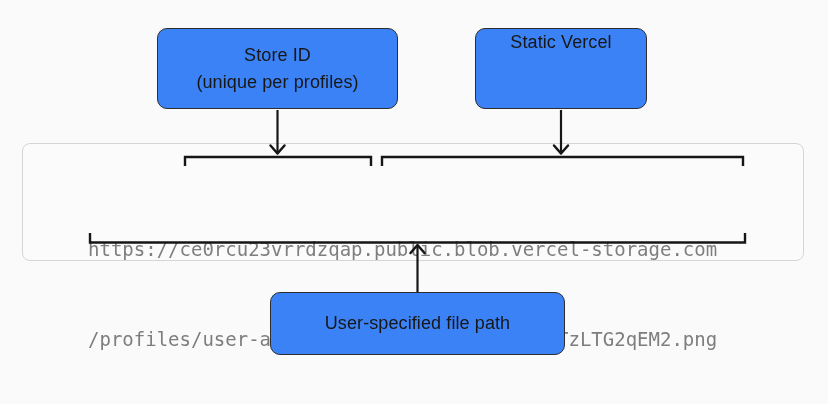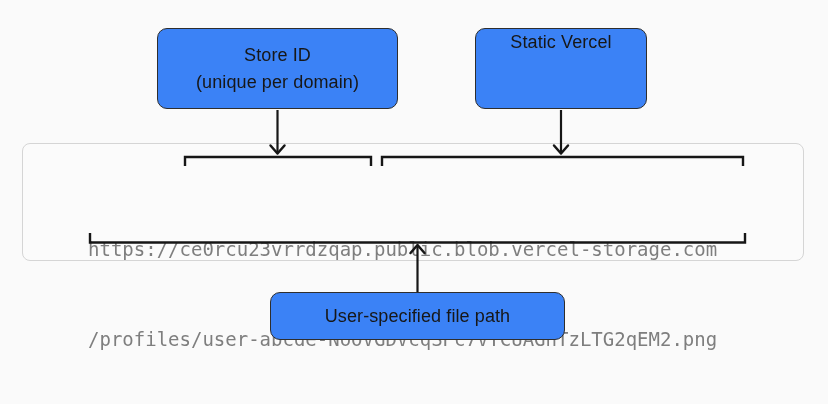--- a/index.html
+++ b/index.html
@@ -27,21 +27,21 @@
     align-items: center;
     justify-content: center;
     text-align: center;
     color: #171717;
     font-size: 18px;
     line-height: 27px;
     letter-spacing: 0.1px;
   }
   .callout-store-id   { left: 157px; top: 28px;  width: 241px; height: 81px; }
   .callout-blob-domain{ left: 475px; top: 28px;  width: 172px; height: 81px; justify-content: space-between; }
-  .callout-file-path  { left: 270px; top: 292px; width: 295px; height: 48px; }
+  .callout-file-path  { left: 270px; top: 292px; width: 295px; height: 63px; }
 
   
   .url-panel {
     position: absolute;
     box-sizing: border-box;
     left: 22px;
     top: 143px;
     width: 782px;
     height: 118px;
     background: #fbfbfb;
@@ -78,21 +78,21 @@
 <div class="canvas">
 
   <div class="url-panel"></div>
   <div class="url-text">
     <div>https://ce0rcu23vrrdzqap.public.blob.vercel-storage.com</div>
     <div>/profiles/user-abcde-NoOVGDVcqSPc7VYCUAGnTzLTG2qEM2.png</div>
   </div>
 
   <div class="callout callout-store-id">
     <div>Store ID</div>
-    <div>(unique per domain)</div>
+    <div>(unique per profiles)</div>
   </div>
 
   <div class="callout callout-blob-domain">
     <div>Static Vercel</div>
   </div>
 
   <div class="callout callout-file-path">
     <div>User-specified file path</div>
   </div>
 

